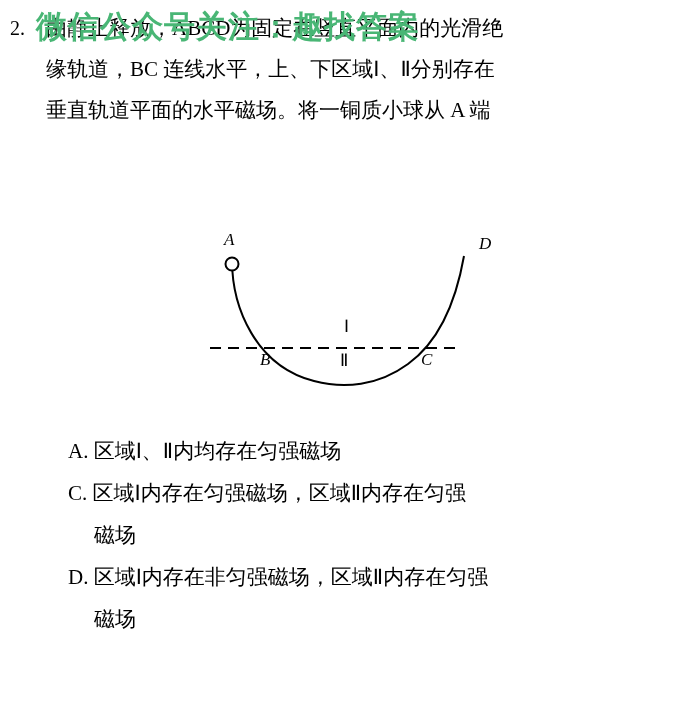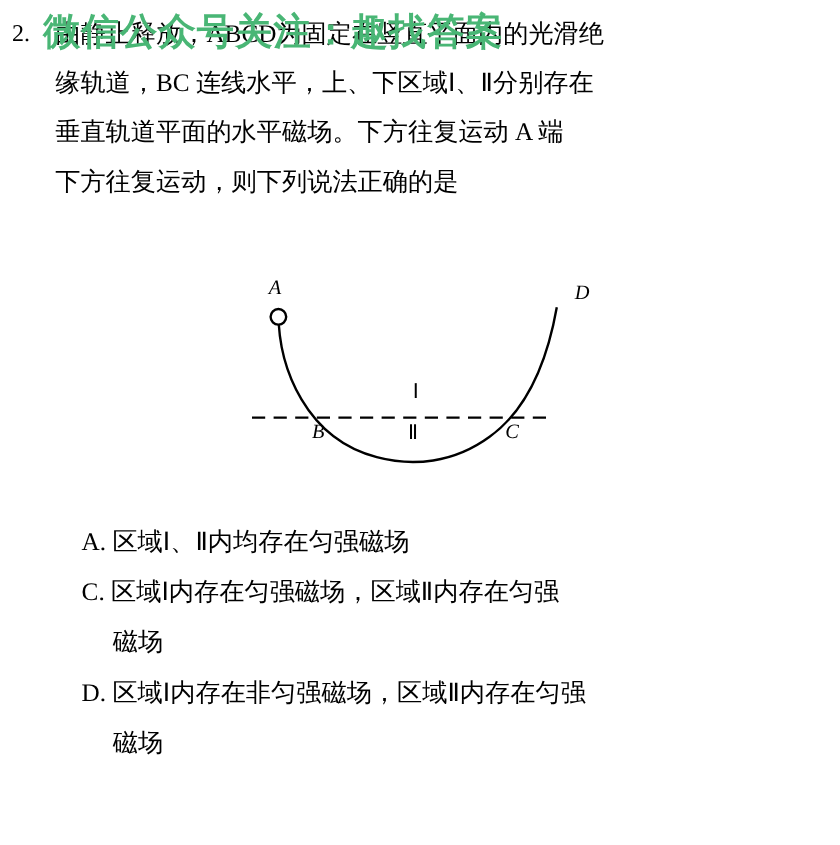--- a/index.html
+++ b/index.html
@@ -109,24 +109,21 @@
 
   <div class="stem">
     <div class="stem-row">
       <span class="qnum">2.</span>
       <span class="stem-text">由静止释放，ABCD为固定在竖直平面内的光滑绝</span>
     </div>
     <div class="stem-row stem-indent">
       <span class="stem-text">缘轨道，BC 连线水平，上、下区域Ⅰ、Ⅱ分别存在</span>
     </div>
     <div class="stem-row stem-indent">
-      <span class="stem-text">垂直轨道平面的水平磁场。下方往复运动 A 端</span>
-    </div>
-    <div class="stem-row stem-indent">
-      <span class="stem-text">下方往复运动，则下列说法正确的是</span>
+      <span class="stem-text">垂直轨道平面的水平磁场。将一铜质小球从 A 端</span>
     </div>
   </div>
 
   <div class="watermark">微信公众号关注：趣找答案</div>
 
   <div class="figure">
     <svg width="320" height="180" viewBox="0 0 320 180">
 
       <path d="M 36 22 C 36 70, 60 128, 118 143 C 148 151, 182 148, 212 126 C 248 100, 262 52, 268 18" fill="none" stroke="#000000" stroke-width="2"></path>
 

